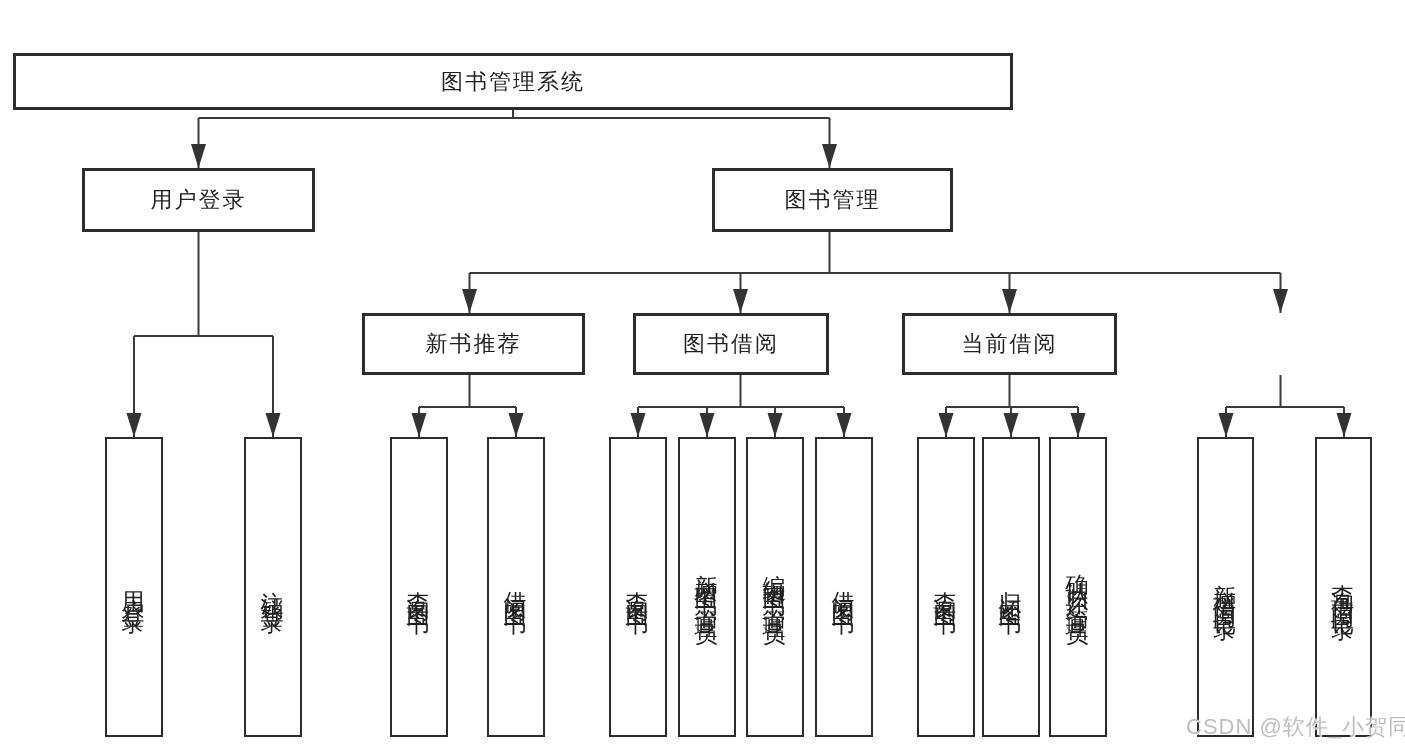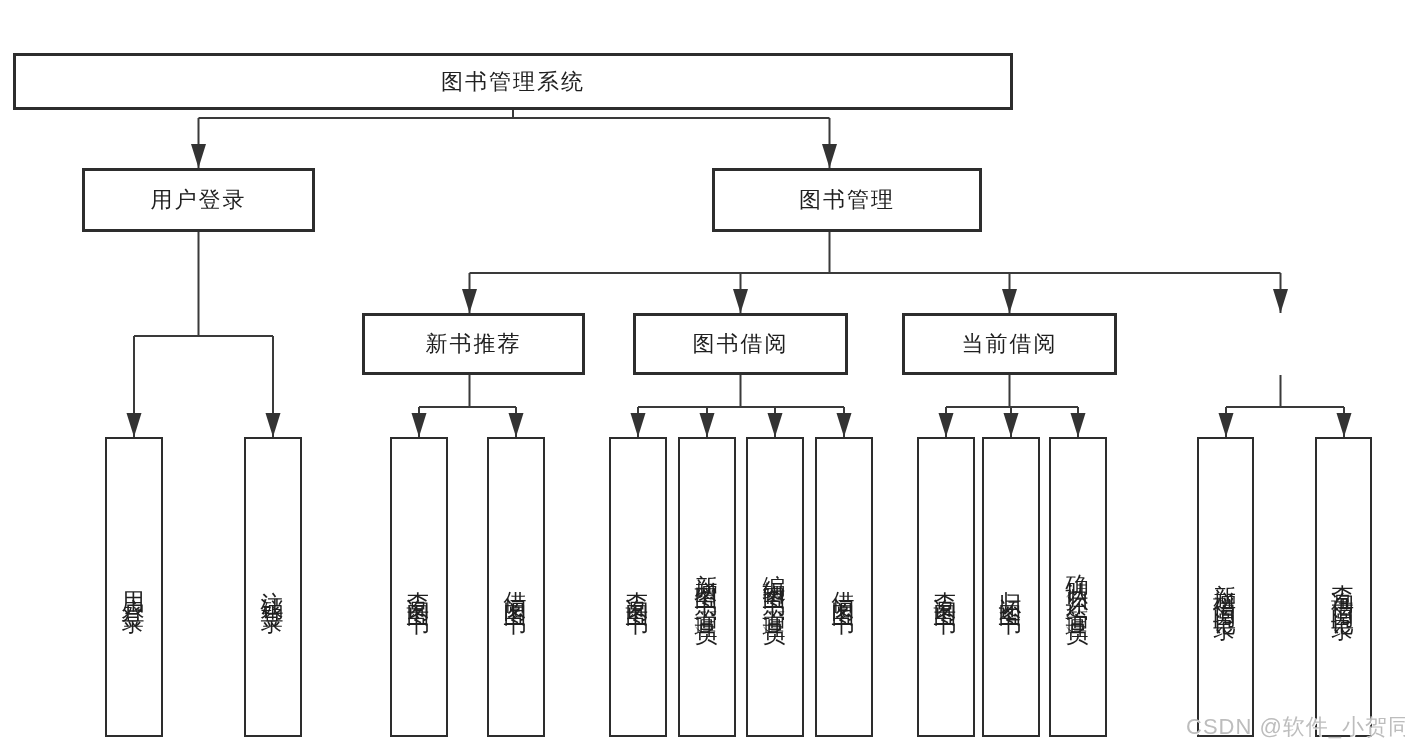--- a/index.html
+++ b/index.html
@@ -98,24 +98,24 @@
              M938.5 413L953.5 413L946 437Z
              M1003.5 413L1018.5 413L1011 437Z
              M1070.5 413L1085.5 413L1078 437Z
              M1218.5 413L1233.5 413L1226 437Z
              M1336.5 413L1351.5 413L1344 437Z"></path>
   </svg>
 
   <div class="hbox" style="left:13px; top:13px; width:1000px; height:57px;margin-top:40px;">图书管理系统</div>
 
   <div class="hbox" style="left:82px; top:168px; width:233px; height:64px;">用户登录</div>
-  <div class="hbox" style="left:712px; top:168px; width:270px; height:64px;">图书管理</div>
+  <div class="hbox" style="left:712px; top:168px; width:241px; height:64px;">图书管理</div>
 
   <div class="hbox" style="left:362px; top:313px; width:223px; height:62px;">新书推荐</div>
-  <div class="hbox" style="left:633px; top:313px; width:215px; height:62px;">图书借阅</div>
+  <div class="hbox" style="left:633px; top:313px; width:196px; height:62px;">图书借阅</div>
   <div class="hbox" style="left:902px; top:313px; width:215px; height:62px;font-family:Liberation Serif, serif;">当前借阅</div>
 
   <div class="leaf" style="left:105px;">
     <span>用户登录</span>
     </div>
   <div class="leaf" style="left:244px;">
     <span>注销登录</span>
     </div>
 
   <div class="leaf" style="left:390px;">

